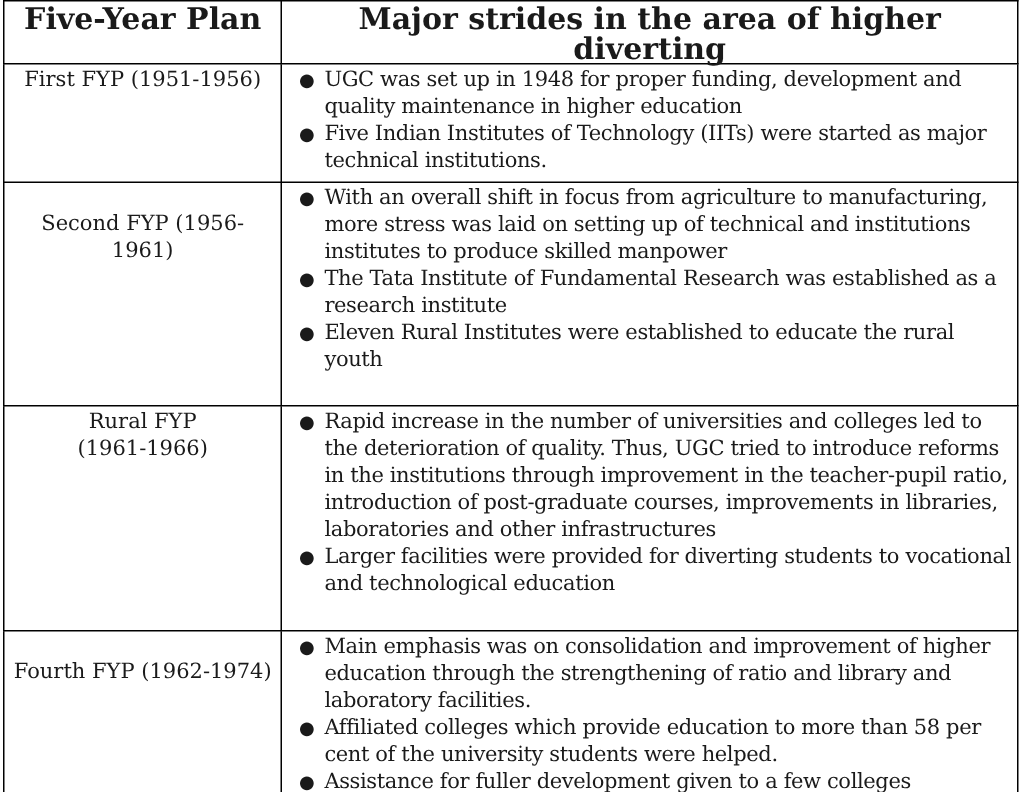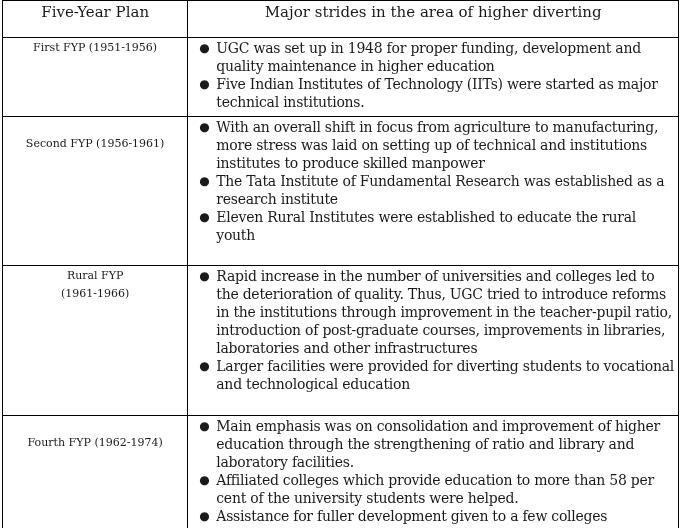--- a/index.html
+++ b/index.html
@@ -24,29 +24,29 @@
       table-layout: fixed;
     }
     .tbl td, .tbl th {
       border: 1px solid #000;
       vertical-align: top;
       padding: 0;
     }
     .col-plan { width: 185px; }
     .col-desc { width: 490px; }
     th {
-      font-weight: normal;
-      font-size: 15px;
+      font-weight: bold;
+      font-size: 20px;
       text-align: center;
       height: 35px;
       line-height: 20px;
       padding-top: 1px !important;
     }
     .plan-cell {
-      font-size: 11px;
+      font-size: 14px;
       line-height: 18px;
       text-align: center;
       padding: 1px 4px 0 4px !important;
     }
     ul {
       margin: 0;
       padding: 0 0 0 26px;
       list-style: none;
     }
     li {

